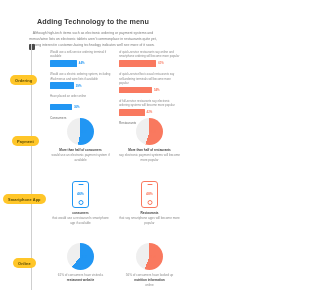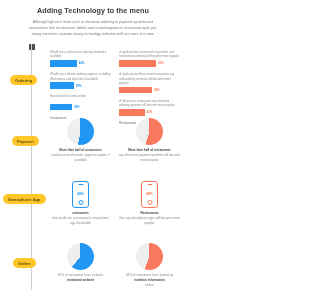--- a/index.html
+++ b/index.html
@@ -6,21 +6,21 @@
   html,body { width:186px; height:300px; }
   body {
     font-family:"Liberation Sans", sans-serif;
     background:#ffffff;
     color:#4a4a4a;
     position:relative;
     overflow:hidden;
   }
 
   
-  .header { padding:7px 12px 2px; text-align:center; }
+  .header { padding:18px 12px 2px; text-align:center; }
   .title {
     font-size:7.2px; font-weight:bold; color:#3a3a3a;
     letter-spacing:.1px; line-height:1.1;
   }
   .subtitle {
     margin-top:4px; font-size:3.5px; line-height:1.72;
     color:#7b7b7b; padding:0 14px;
   }
 
   

